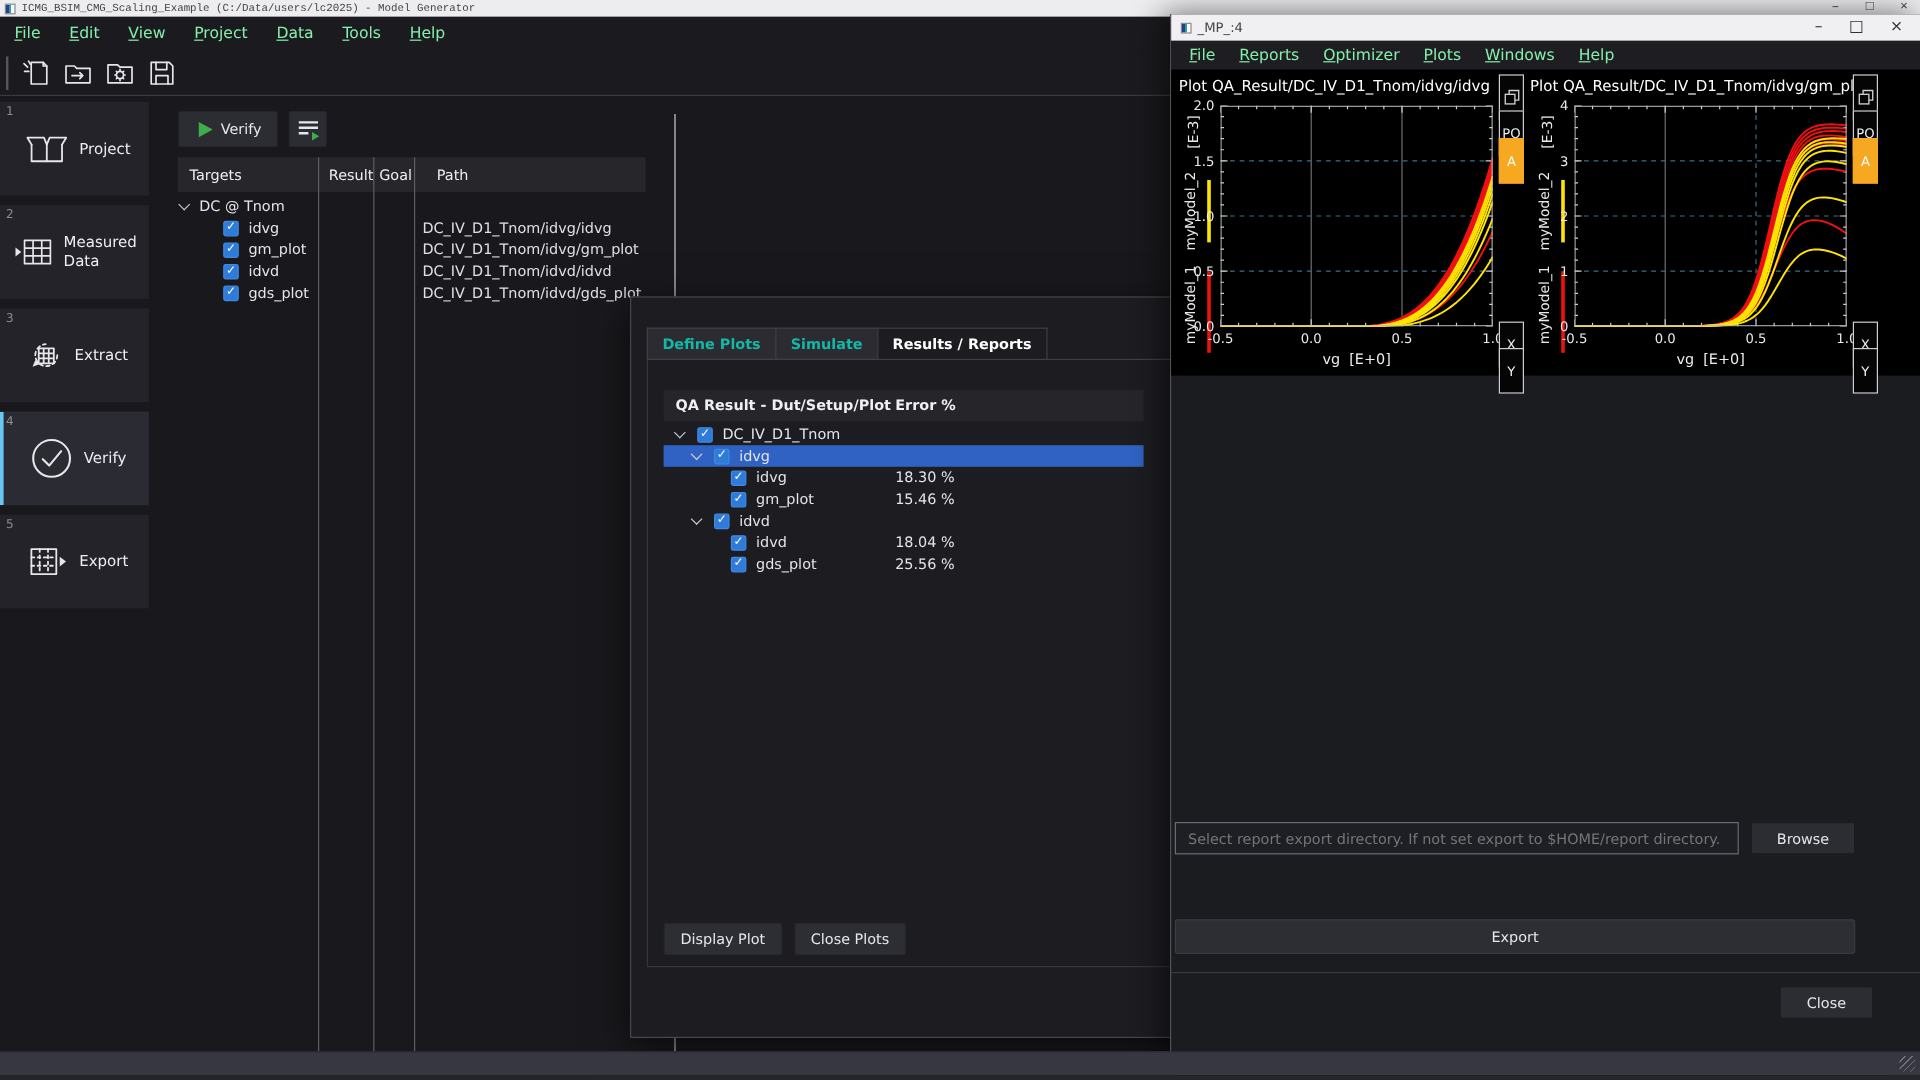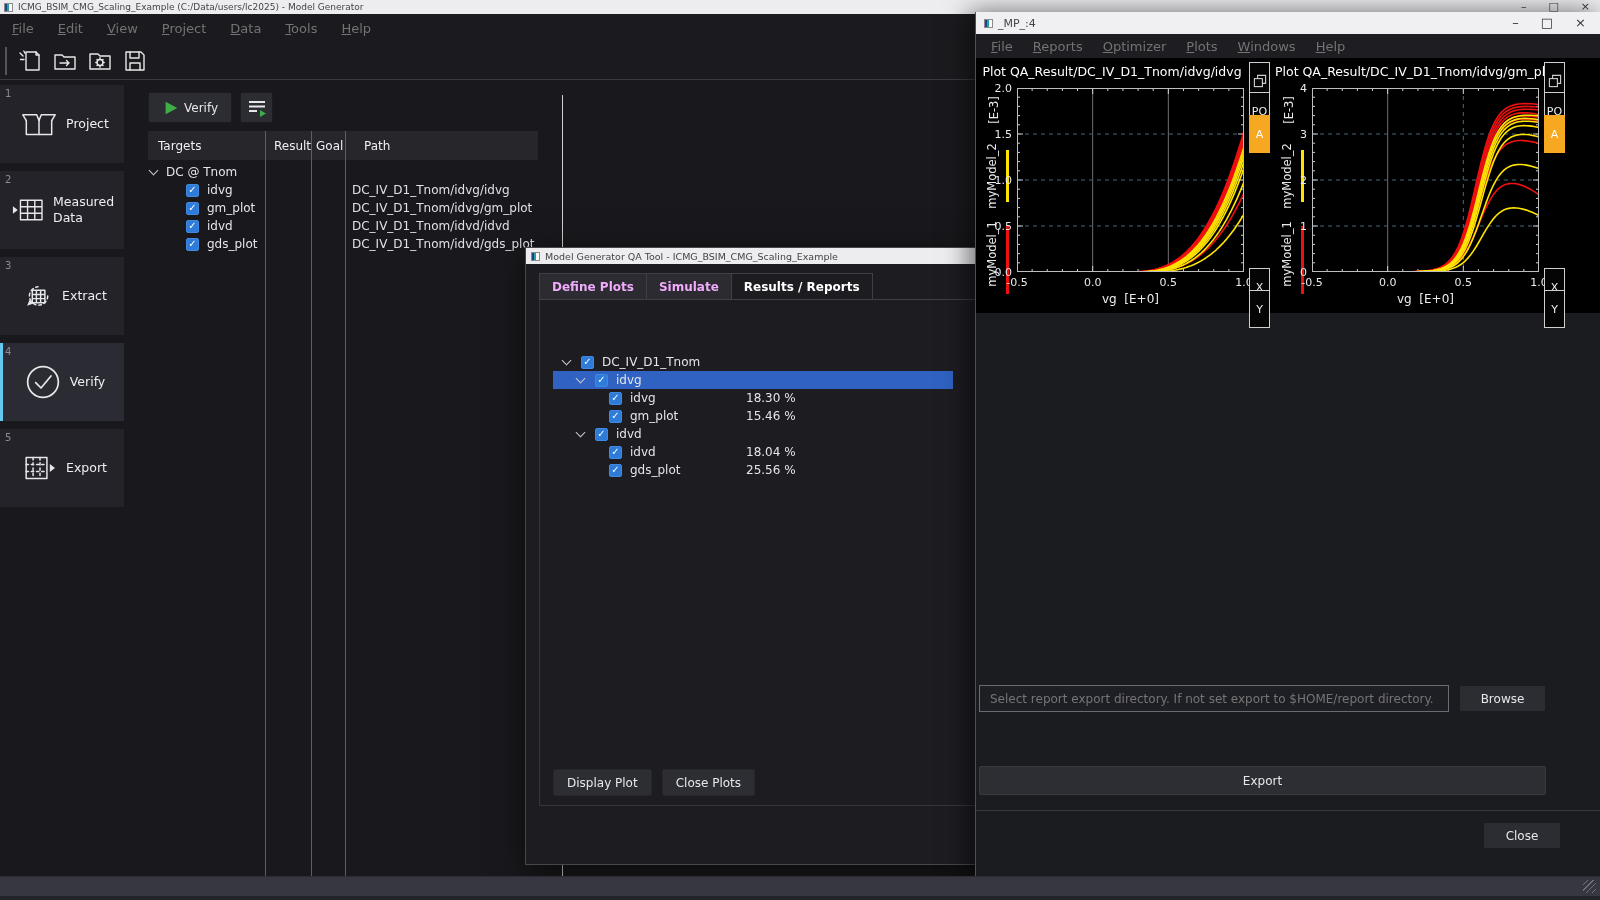--- a/index.html
+++ b/index.html
@@ -19,25 +19,25 @@
   .btn { background:#2c2d33; border:1px solid #1c1c20; border-radius:2px; color:#e6e7ea;
         display:flex; align-items:center; justify-content:center; font-size:12px; }
   .titlebar { background:#ededf0; color:#43444a; display:flex; align-items:center; gap:5px; }
   .appicon { width:9px; height:9px; flex:0 0 9px; border:1px solid #9ia;
         background:linear-gradient(90deg,#23408f 30%,#2aa198 30% 60%,#fafafa 60%); border:1px solid #8a8b90; }
   .winctl { color:#3a3b40; font-size:11px; line-height:1; }
   .rot { position:absolute; white-space:nowrap; transform:translate(-50%,-50%) rotate(-90deg); font-size:11.5px; color:#e8e9ec; }
   .sep-v { position:absolute; width:1px; background:#5d5e64; }
 
   
-  .mw-titlebar { position:absolute; left:0; top:0; width:1600px; height:14px; font-size:9px; padding-left:4px; }
+  .mw-titlebar { position:absolute; left:0; top:0; width:1600px; height:14px; font-size:9px; padding-left:4px;font-family:Liberation Mono, monospace; }
   .mw-titlebar .t { font-size:9px; }
   .mw-titlebar .ctls { position:absolute; right:10px; top:1px; display:flex; gap:22px; }
   .mw-menubar { position:absolute; left:0; top:14px; width:1600px; height:28px; background:#1b1b1f; padding-left:12px; display:flex; align-items:center; }
-  .mi { display:inline-block; margin-right:24px; font-size:13px; color:#737373; }
+  .mi { display:inline-block; margin-right:24px; font-size:13px; color:#86efac; }
   .mi::first-letter { text-decoration:underline; }
   .mw-toolbar { position:absolute; left:0; top:42px; width:1600px; height:38px; background:#1b1b1f; border-bottom:1px solid #3a3b40; display:flex; align-items:center; }
   .tb-grip { width:2px; height:28px; background:#55565c; margin:0 8px 0 5px; }
   .tbi { width:30px; height:30px; margin-right:5px; display:flex; align-items:center; justify-content:center; }
   .tbi svg { stroke:#e6e7e9; fill:none; stroke-width:1.4; stroke-linecap:round; stroke-linejoin:round; }
 
   .sidebar { position:absolute; left:0; top:85px; width:124px; }
   .step { position:relative; height:78px; margin-bottom:8px; background:#232329; display:flex; align-items:center; justify-content:center; gap:7px; padding:0 6px 0 10px; }
   .step.active { background:#2b2b33; box-shadow:inset 3px 0 0 #66c7f0; }
   .step .num { position:absolute; left:5px; top:3px; font-size:10px; color:#8b8c92; }
@@ -60,21 +60,21 @@
   .statusbar { position:absolute; left:0; top:876px; width:1600px; height:20px; background:#363740; border-top:1px solid #2a2b30; z-index:50; }
   .statusbar .grip { position:absolute; right:4px; top:3px; width:13px; height:13px;
       background:repeating-linear-gradient(135deg, transparent 0 3px, #6f707a 3px 4px); }
   .below-strip { position:absolute; left:0; top:896px; width:1600px; height:4px; background:#24252a; z-index:50; }
 
   
   .qa { position:absolute; left:525px; top:247px; width:545px; height:618px; background:#1c1c21; border:1px solid #46474d; z-index:20; box-shadow:0 8px 30px rgba(0,0,0,.6); }
   .qa-titlebar { height:16px; font-size:9.5px; padding-left:5px; }
   .qa-tabs { position:absolute; left:13px; top:25px; display:flex; }
   .qa-tab { height:27px; padding:0 12px; display:flex; align-items:center; font-weight:bold; font-size:12px;
-      background:#2b2b31; border:1px solid #3f4046; border-right:none; color:#f0abfc; }
+      background:#2b2b31; border:1px solid #3f4046; border-right:none; color:#14b8a6; }
   .qa-tab:last-child { border-right:1px solid #3f4046; }
   .qa-tab.active { background:#1c1c21; border-bottom:1px solid #1c1c21; color:#ffffff; }
   .qa-pane { position:absolute; left:13px; top:51px; width:524px; height:507px; border:1px solid #35363c; border-top:1px solid #3f4046; }
   .qa-thead { position:absolute; left:27px; top:77px; width:400px; height:26px; background:#25252a; display:flex; align-items:center; font-weight:bold; color:#eef0f3; }
   .qa-thead .h0 { padding-left:10px; width:193px; }
   .qa-rows { position:absolute; left:27px; top:105px; width:400px; }
   .qa-row { position:relative; height:18px; display:flex; align-items:center; gap:8px; }
   .qa-row.lv0 { padding-left:8px; }
   .qa-row.lv1 { padding-left:22px; }
   .qa-row.lv2 { padding-left:56px; }
@@ -281,31 +281,31 @@
       </div>
 
       <div class="tt-row">
         <span class="cb checked"></span>
         <span>gds_plot</span>
         <span class="path">DC_IV_D1_Tnom/idvd/gds_plot</span>
       </div>
     </div>
 
   <div class="qa">
-    <div class="qa-titlebar titlebar">
-      <span class="appicon"></span>
-      <span>Model Generator QA Tool - ICMG_BSIM_CMG_Scaling_Example</span>
-    </div>
     <div class="qa-tabs">
 
     <span class="qa-tab">Define Plots</span>
         <span class="qa-tab">Simulate</span>
         <span class="qa-tab active">Results / Reports</span>
       </div>
     <div class="qa-pane"></div>
+    <div class="qa-thead">
+      <span class="h0">QA Result - Dut/Setup/Plot</span>
+      <span>Error %</span>
+    </div>
     <div class="qa-rows">
 
         <div class="qa-row expand lv0">
           <span class="chev"></span>
           <span class="cb checked"></span>
           <span>DC_IV_D1_Tnom</span>
           <span class="qa-error"></span>
         </div>
 
         <div class="qa-row selected expand lv1">

